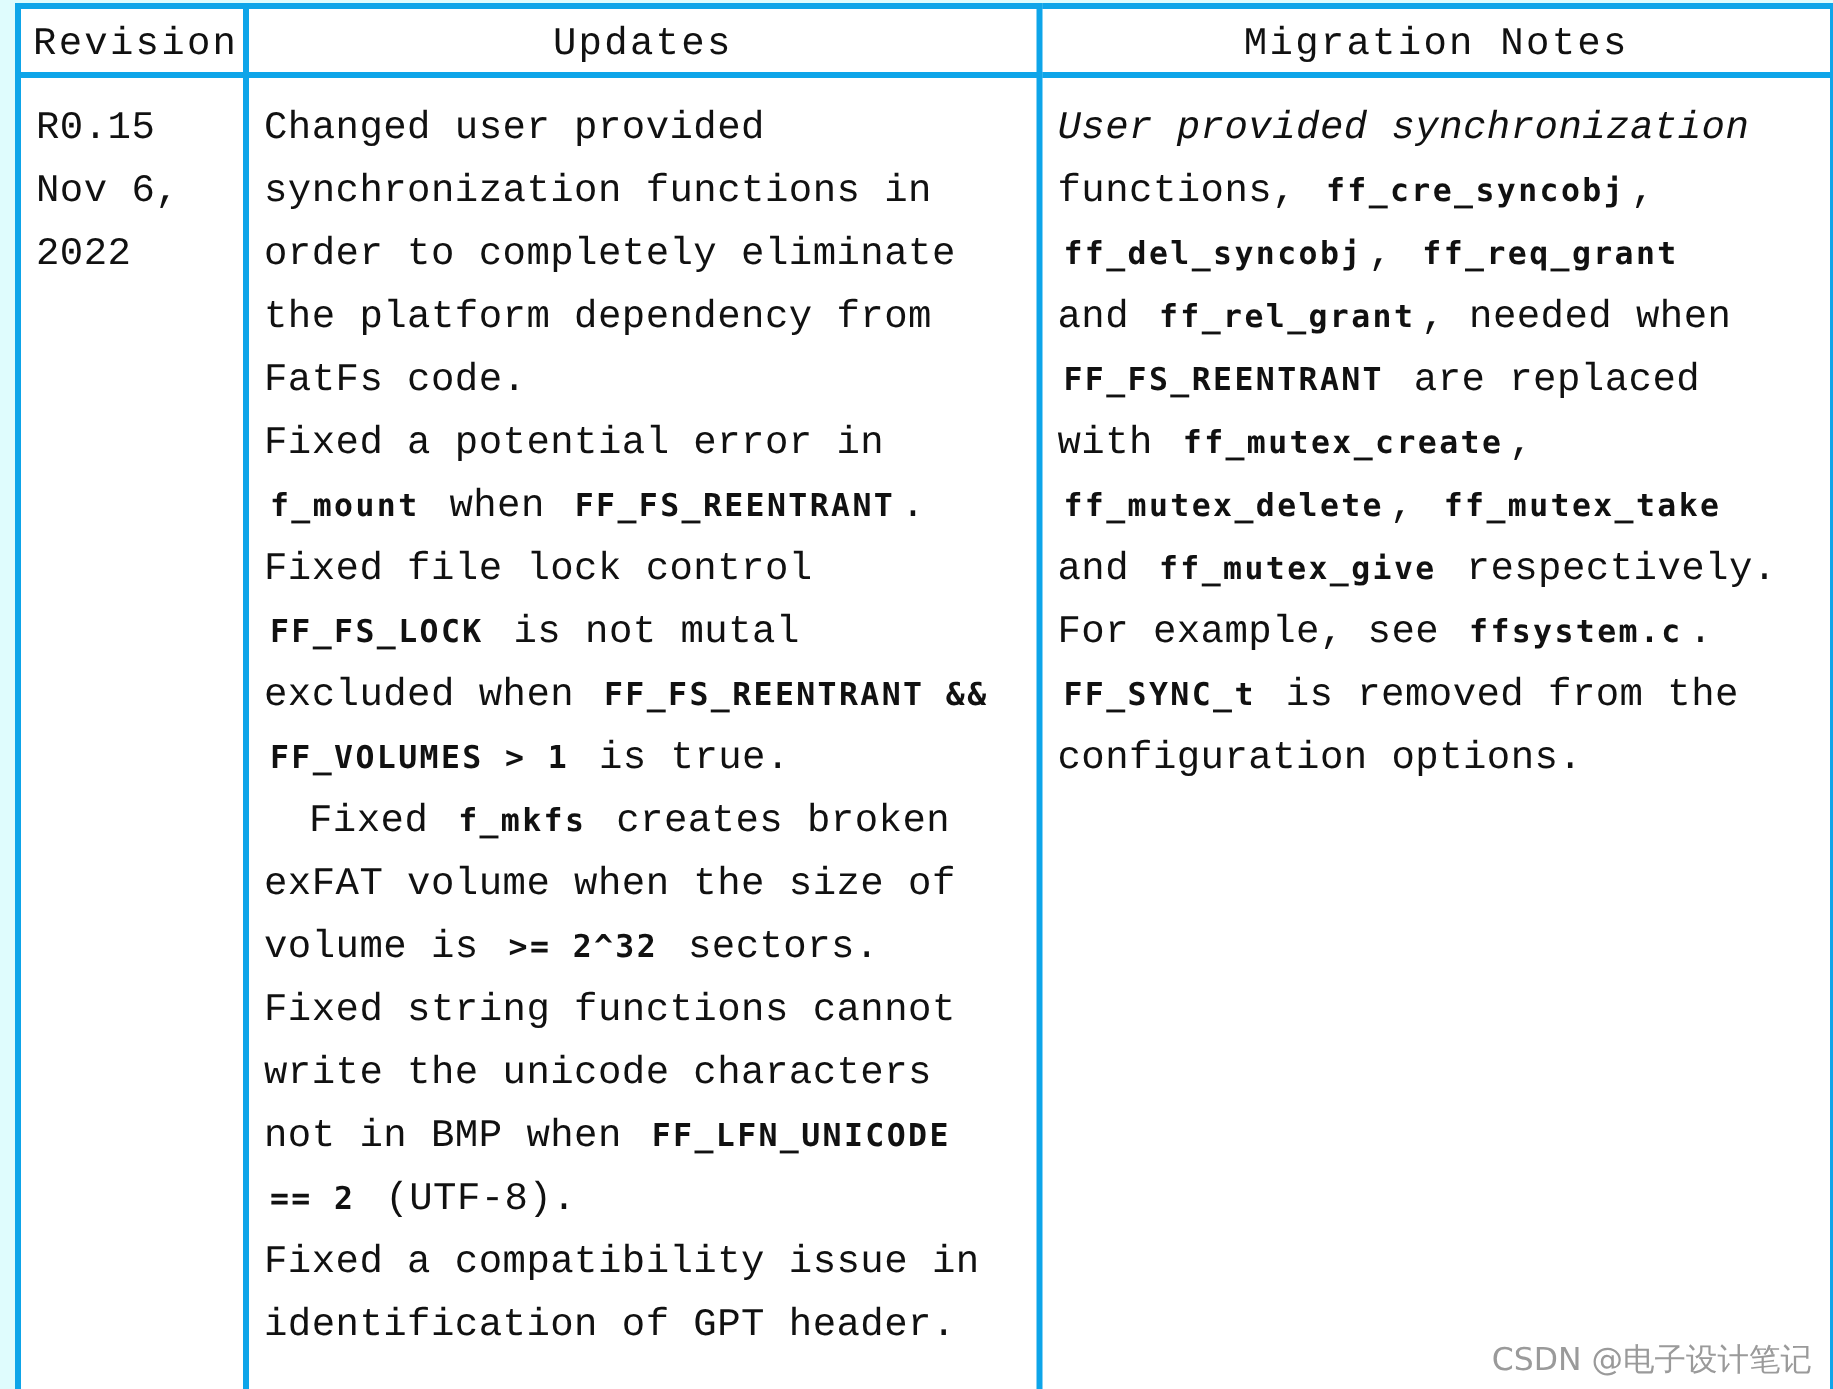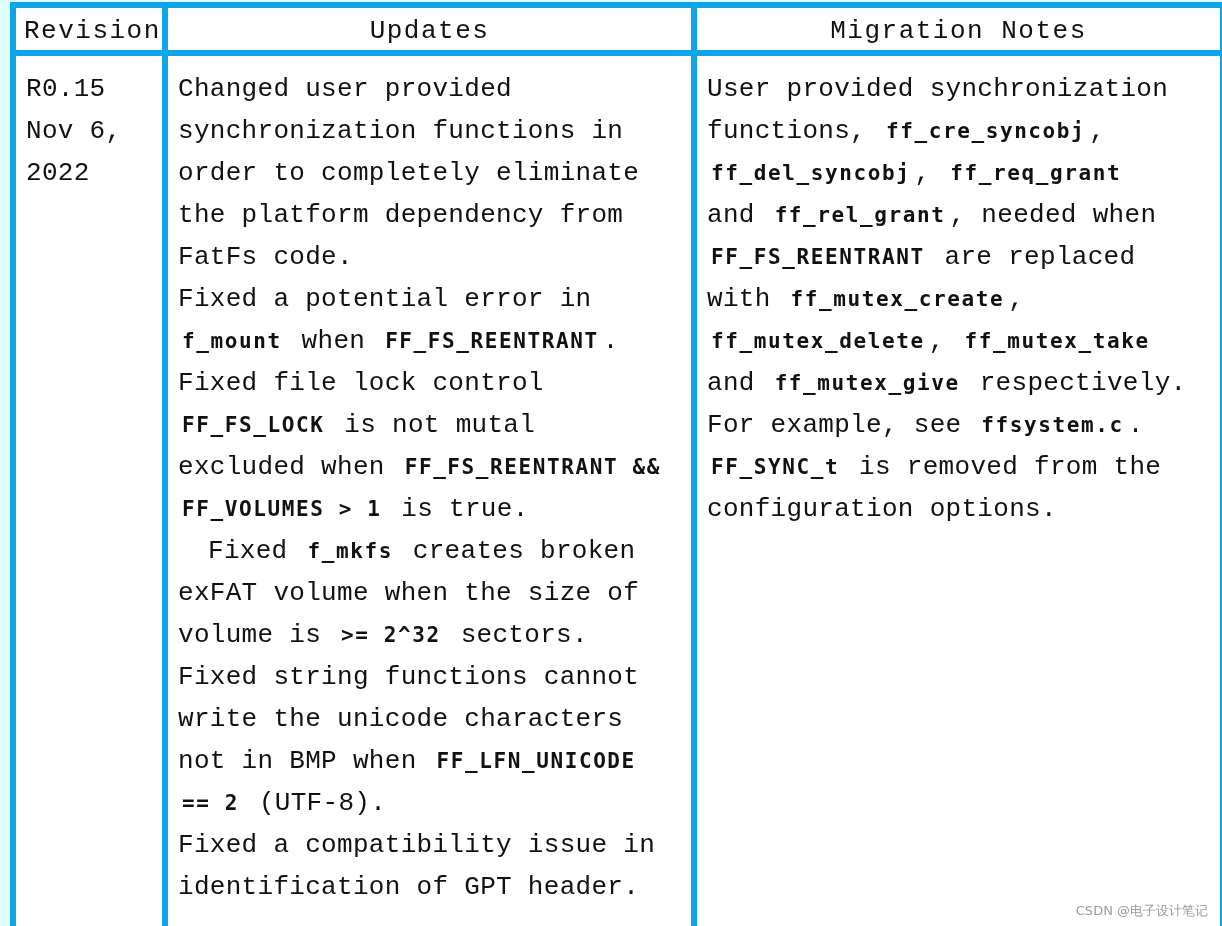--- a/index.html
+++ b/index.html
@@ -23,21 +23,21 @@
     left: 0;
     top: 0;
     border-collapse: collapse;
     border: 4px solid #808080;
     border-bottom: none;
     background: #ffffff;
     table-layout: fixed;
     width: 1210px;
   }
   table.rev th, table.rev td {
-    border: 6px solid #0ea5e9;
+    border: 4px solid #0ea5e9;
     vertical-align: top;
     font-family: "Liberation Mono", "DejaVu Sans Mono", monospace;
     color: #111111;
   }
   table.rev th {
     font-weight: normal;
     font-size: 26px;
     letter-spacing: 1.5px;
     height: 38px;
     padding: 4px 6px 0 6px;
@@ -62,21 +62,21 @@
     font-size: 21px;
     letter-spacing: 1.6px;
     color: #111111;
     padding: 0 4px;
   }
   .watermark {
     position: absolute;
     right: 14px;
     bottom: 6px;
     font-family: "DejaVu Sans", "Liberation Sans", sans-serif;
-    font-size: 13px;
+    font-size: 21px;
     color: #9a9a9a;
   }
 </style>
 </head>
 <body>
 
 <div class="page">
   <table class="rev">
     <colgroup>
       <col style="width:152px">
@@ -116,21 +116,21 @@
               <span class="line"><span style="white-space: pre; margin-top: 33px;">Fixed string functions cannot</span></span>
               <span class="line"><span style="white-space: pre;">write the unicode characters</span></span>
               <span class="line"><span style="white-space: pre;">not in BMP when </span><code>FF_LFN_UNICODE</code></span>
               <span class="line"><code>== 2</code><span style="white-space: pre; margin-top: 15px;"> (UTF-8).</span></span>
               <span class="line"><span style="white-space: pre; text-align: right;">Fixed a compatibility issue in</span></span>
               <span class="line"><span style="white-space: pre;">identification of GPT header.</span></span>
             </div>
         </td>
         <td>
           <div id="migration-lines">
-              <span class="line"><span style="white-space: pre;">User provided synchronization</span></span>
+              <span class="line"><span style="white-space: pre; font-style: italic;">User provided synchronization</span></span>
               <span class="line"><span style="white-space: pre;">functions, </span><code>ff_cre_syncobj</code><span style="white-space: pre;">,</span></span>
               <span class="line"><code>ff_del_syncobj</code><span style="white-space: pre;">, </span><code>ff_req_grant</code></span>
               <span class="line"><span style="white-space: pre;">and </span><code>ff_rel_grant</code><span style="white-space: pre;">, needed when</span></span>
               <span class="line"><code>FF_FS_REENTRANT</code><span style="white-space: pre;"> are replaced</span></span>
               <span class="line"><span style="white-space: pre;">with </span><code>ff_mutex_create</code><span style="white-space: pre;">,</span></span>
               <span class="line"><code>ff_mutex_delete</code><span style="white-space: pre;">, </span><code>ff_mutex_take</code></span>
               <span class="line"><span style="white-space: pre;">and </span><code>ff_mutex_give</code><span style="white-space: pre;"> respectively.</span></span>
               <span class="line"><span style="white-space: pre;">For example, see </span><code>ffsystem.c</code><span style="white-space: pre;">.</span></span>
               <span class="line"><code>FF_SYNC_t</code><span style="white-space: pre;"> is removed from the</span></span>
               <span class="line"><span style="white-space: pre;">configuration options.</span></span>

